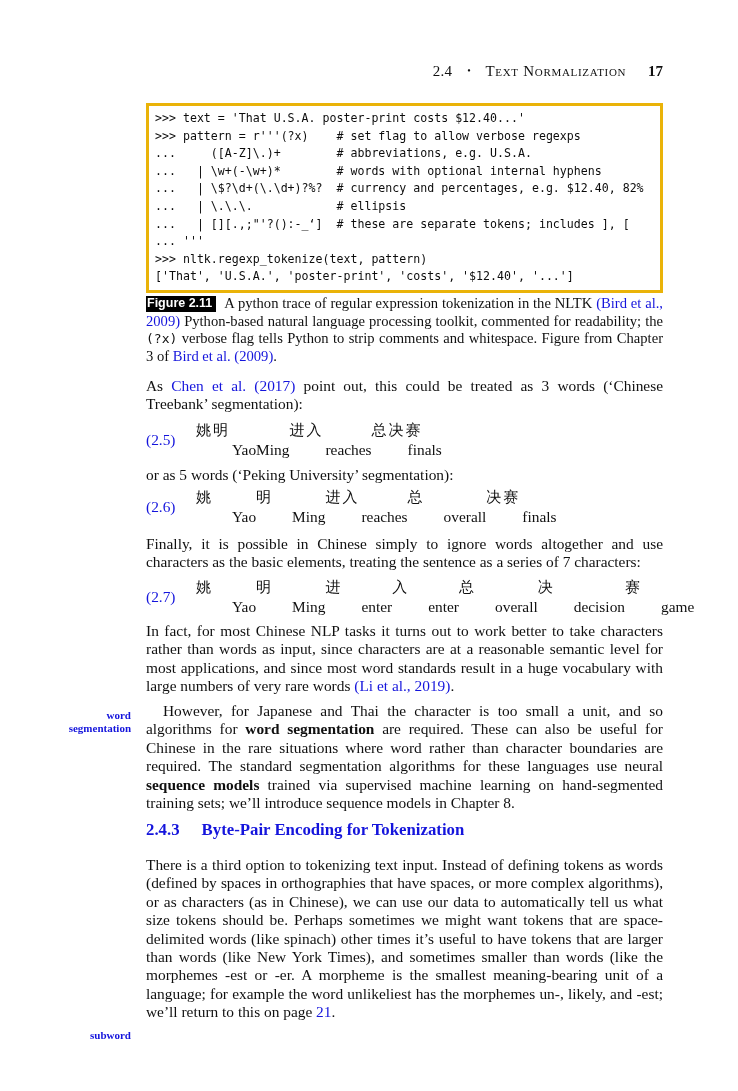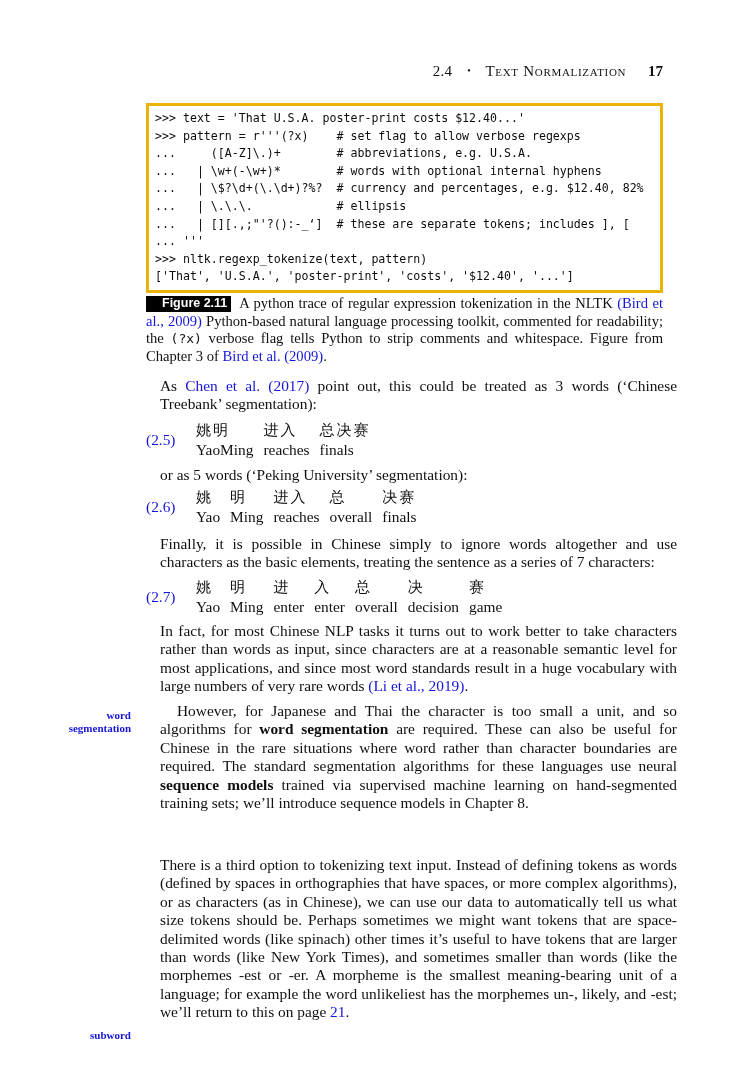--- a/index.html
+++ b/index.html
@@ -29,44 +29,44 @@
   .codeline { white-space:pre; }
 
   
   .caption {
     position:absolute; top:295px; left:0; width:100%;
     font-size:14.6px; line-height:17.6px; text-align:justify; color:#101010;
   }
   .figlabel {
     display:inline-block; background:#000000; color:#ffffff;
     font-family:"Liberation Sans", sans-serif; font-weight:bold; font-size:12.5px;
-    padding:0px 4px 1px 16px; margin-right:8px; line-height:15px; vertical-align:1px;
+    padding:0px 4px 1px 1px; margin-right:8px; line-height:15px; vertical-align:1px;
   }
 
   
   .para {
-    position:absolute; left:14px; width:100%; margin:0;
+    position:absolute; left:0; width:100%; margin:0;
     font-size:15.4px; line-height:18.4px; text-align:justify;
   }
   .indent { text-indent:17px; }
 
   
   .seg-p { }
   .seg-b { font-weight:bold; }
   .seg-i { }
   .seg-a { color:var(--blue); }
   .seg-code { font-family:"DejaVu Sans Mono", monospace; font-size:13px; }
 
   
   .example { position:absolute; left:0; display:flex; align-items:center; }
   .ex-num { width:50px; flex:0 0 50px; color:var(--blue); font-size:15.4px; line-height:20px; }
-  .ex-pairs { display:flex; gap:10px; }
+  .ex-pairs { display:flex; }
   .ex-col { display:flex; flex-direction:column; }
   .zh { font-size:15px; line-height:20px; letter-spacing:2px; white-space:nowrap; }
-  .gloss { font-size:15.4px; line-height:19px; white-space:nowrap; }
+  .gloss { font-size:15.4px; line-height:19px; white-space:nowrap;margin-left:36px; }
 
   
   .heading {
     position:absolute; left:0; margin:0; color:var(--blue);
     font-size:16.8px; font-weight:bold; font-family:"Liberation Serif", serif;
   }
   .heading .h-num { margin-right:22px; }
 
   
   .margin-note {
@@ -175,20 +175,23 @@
             <div class="zh">赛</div>
             <div class="gloss">game</div>
           </div>
         </div>
     </div>
 
     <p class="para" style="top:622px"><span class="seg-p">In fact, for most Chinese NLP tasks it turns out to work better to take characters rather than words as input, since characters are at a reasonable semantic level for most applications, and since most word standards result in a huge vocabulary with large numbers of very rare words </span><span class="seg-a">(Li et al., 2019)</span><span class="seg-p">.</span></p>
 
     <p class="para indent" style="top:702px"><span class="seg-p">However, for Japanese and Thai the character is too small a unit, and so algorithms for </span><span class="seg-b">word segmentation</span><span class="seg-p"> are required. These can also be useful for Chinese in the rare situations where word rather than character boundaries are required. The standard segmentation algorithms for these languages use neural </span><span class="seg-b">sequence models</span><span class="seg-p"> trained via supervised machine learning on hand-segmented training sets; we’ll introduce sequence models in Chapter 8.</span></p>
 
+    <h2 class="heading" style="top:820px">
+      <span class="h-num">2.4.3</span><span class="h-title">Byte-Pair Encoding for Tokenization</span>
+    </h2>
 
     <p class="para" style="top:856px"><span class="seg-p">There is a third option to tokenizing text input. Instead of defining tokens as words (defined by spaces in orthographies that have spaces, or more complex algorithms), or as characters (as in Chinese), we can use our data to automatically tell us what size tokens should be. Perhaps sometimes we might want tokens that are space-delimited words (like </span><span class="seg-i">spinach</span><span class="seg-p">) other times it’s useful to have tokens that are larger than words (like </span><span class="seg-i">New York Times</span><span class="seg-p">), and sometimes smaller than words (like the morphemes </span><span class="seg-i">-est</span><span class="seg-p"> or </span><span class="seg-i">-er</span><span class="seg-p">. A morpheme is the smallest meaning-bearing unit of a language; for example the word </span><span class="seg-i">unlikeliest</span><span class="seg-p"> has the morphemes </span><span class="seg-i">un-</span><span class="seg-p">, </span><span class="seg-i">likely</span><span class="seg-p">, and </span><span class="seg-i">-est</span><span class="seg-p">; we’ll return to this on page </span><span class="seg-a">21</span><span class="seg-p">.</span></p>
 
 
   </div>
 
   <div class="margin-note" style="top:709px">word segmentation</div>
   <div class="margin-note" style="top:1029px">subword</div>
 
 </div>

